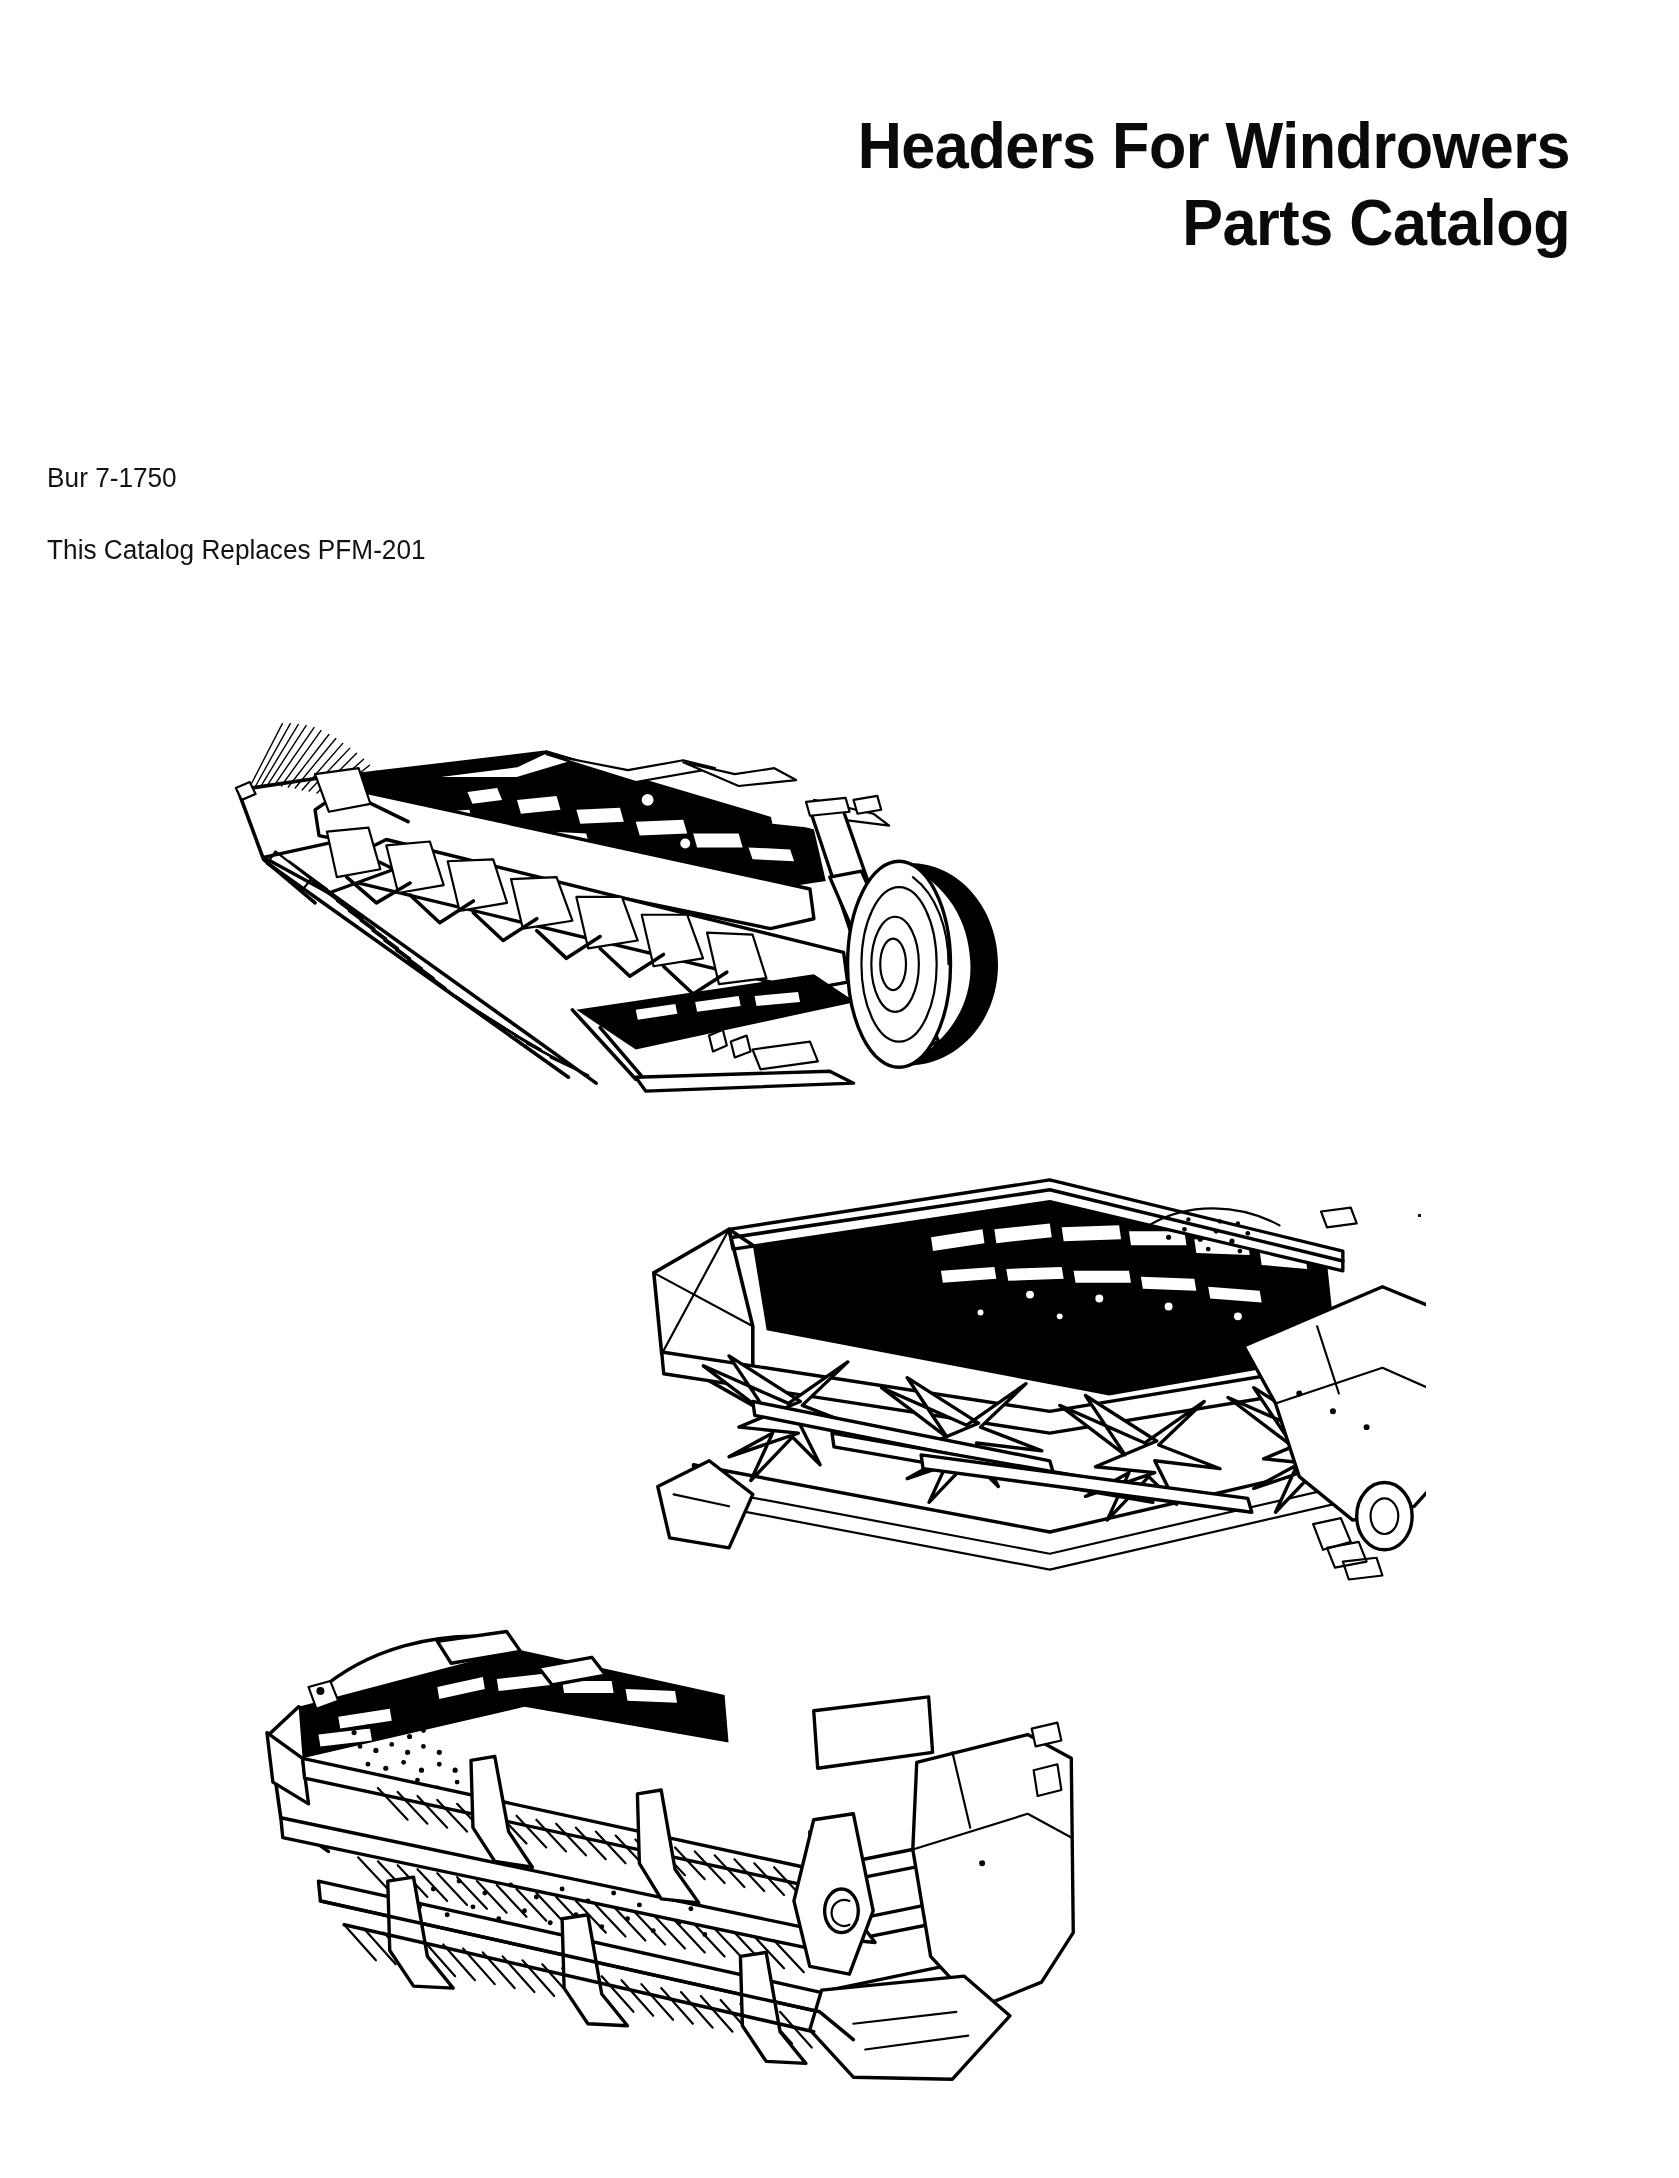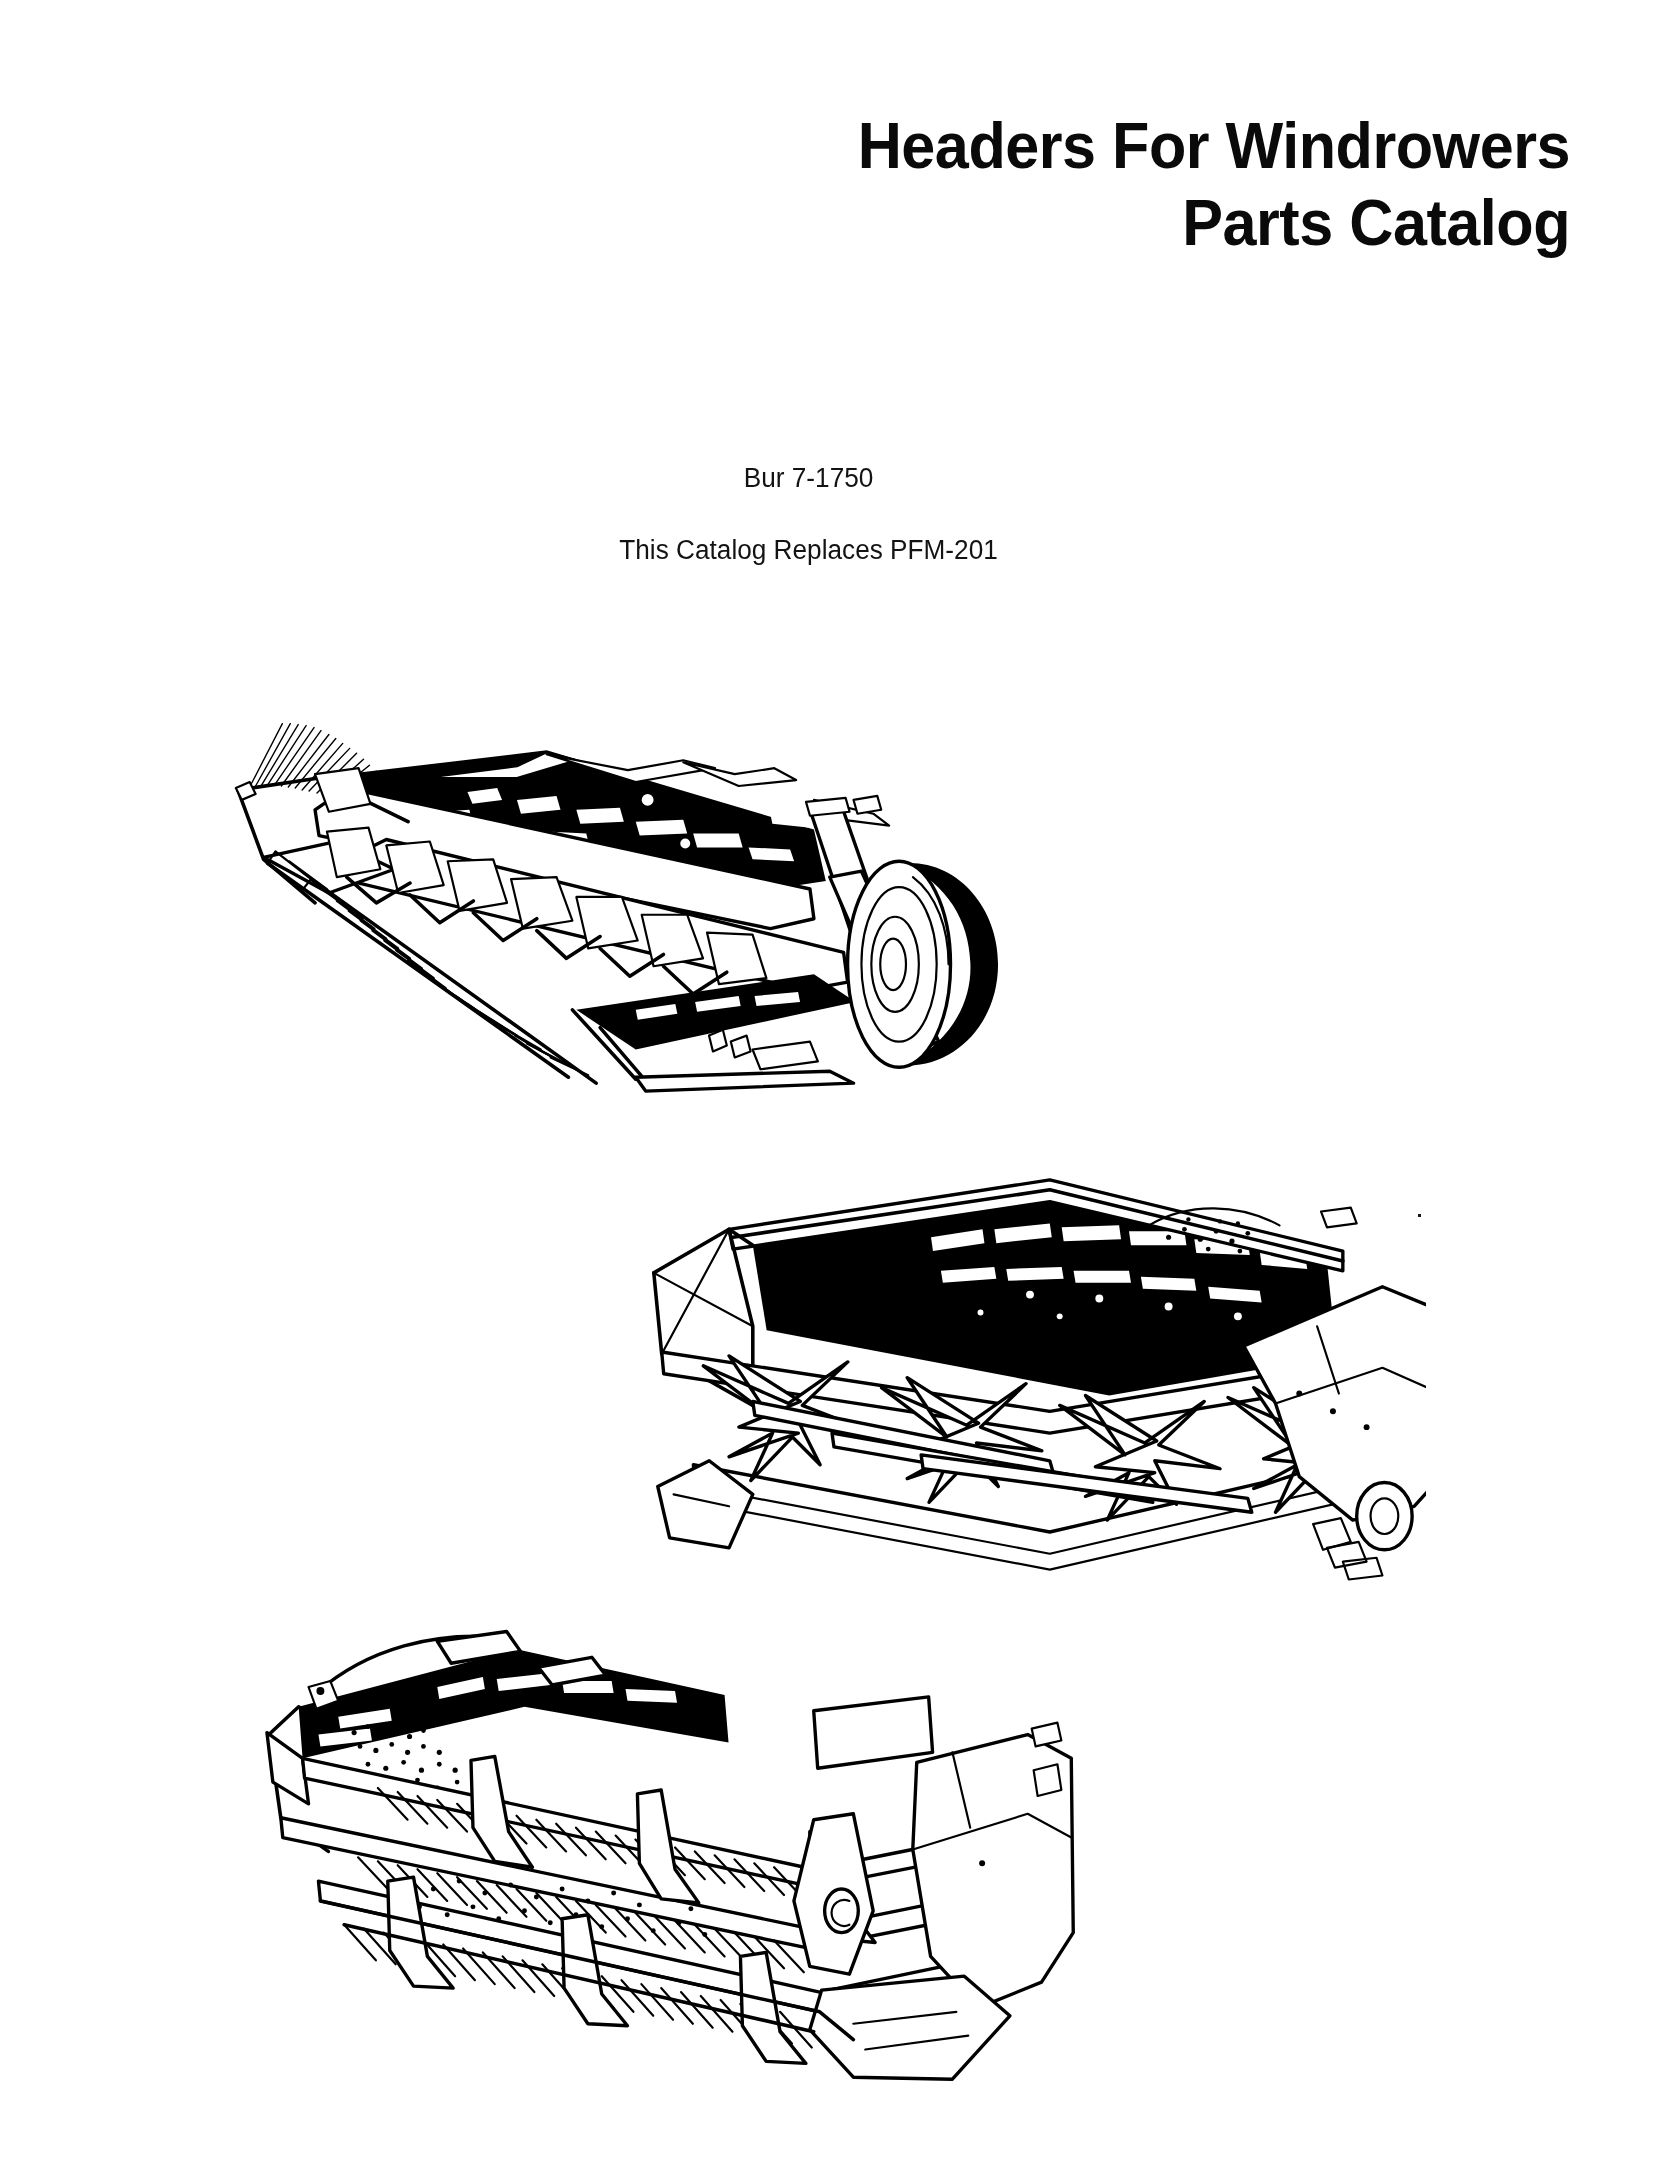--- a/index.html
+++ b/index.html
@@ -40,21 +40,21 @@
     transform: scaleX(0.94);
     transform-origin: right center;
   }
 
   
   .meta-block {
     position: absolute;
     left: 0;
     top: 461px;
     width: 1570px;
-    text-align: center;
+    text-align: left;
   }
   .meta-line {
     font-family: "Liberation Sans", sans-serif;
     font-weight: normal;
     font-size: 27px;
     line-height: 34px;
     color: #131313;
     white-space: nowrap;
     transform: scaleX(0.97);
     transform-origin: right center;

